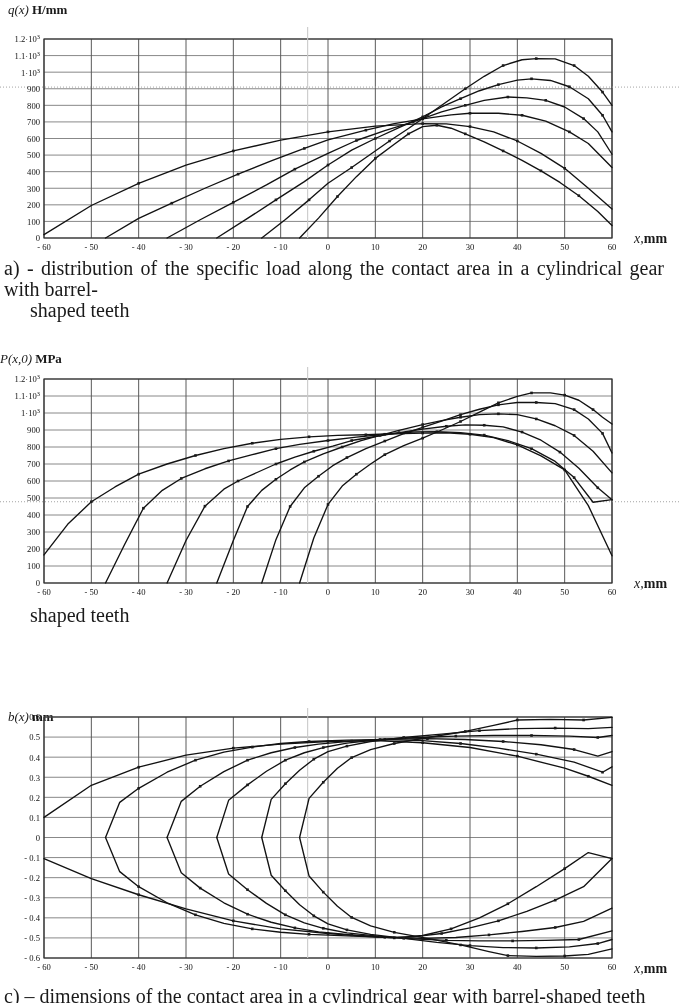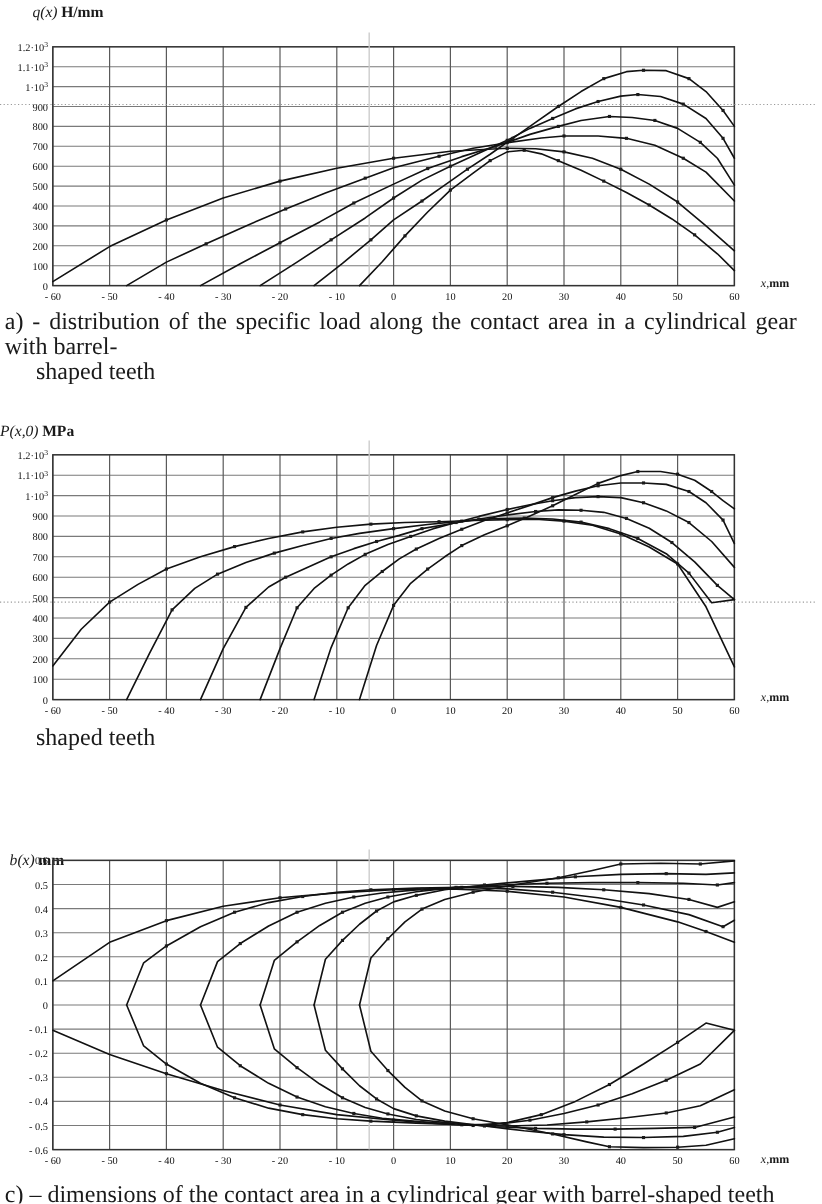--- a/index.html
+++ b/index.html
@@ -12,42 +12,42 @@
   .figure{position:absolute;left:0;top:0;width:685px;}
   .panel{position:relative;width:685px;}
   .axis-title{
     font-family:"Liberation Serif", serif;
     font-size:13px;line-height:14px;
     white-space:nowrap;position:absolute;
   }
   .axis-title .var{font-style:italic;}
   .axis-title .unit{font-weight:bold;font-style:normal;padding-left:3px;}
   .xaxis-title{
-    position:absolute;font-size:10px;white-space:nowrap;
+    position:absolute;font-size:14px;white-space:nowrap;
   }
   .xaxis-title .var{font-style:italic;}
   .xaxis-title .unit{font-weight:bold;}
   svg{display:block;}
   .caption{
     position:absolute;
     font-family:"Liberation Serif", serif;
     font-size:20px;line-height:21px;
     width:660px;left:4px;
     text-align:justify;
   }
   .caption .ind{display:block;}
   .caption .l2{padding-left:26px;display:block;}
 </style>
 </head>
 <body>
 
 <div class="figure">
 
   <div class="panel" style="position:absolute;left:0;top:0;height:330px;">
-    <div class="axis-title" style="left:8px;top:3px;margin-left:19px;">
+    <div class="axis-title" style="left:8px;top:3px;">
       <span class="var">q(x)</span><span class="unit">H/mm</span>
     </div>
     <div class="xaxis-title" style="left:634px;top:231px;">
       <span class="var">x,</span><span class="unit">mm</span>
     </div>
     <svg id="svg-a" width="685" height="260" style="position:absolute;left:0;top:12px;">
         <g>
           <line x1="44" y1="226" x2="612" y2="226" stroke="#7a7a7a" stroke-width="0.9"></line>
           <line x1="44" y1="209.41666666666666" x2="612" y2="209.41666666666666" stroke="#7a7a7a" stroke-width="0.9"></line>
           <line x1="44" y1="192.83333333333334" x2="612" y2="192.83333333333334" stroke="#7a7a7a" stroke-width="0.9"></line>

